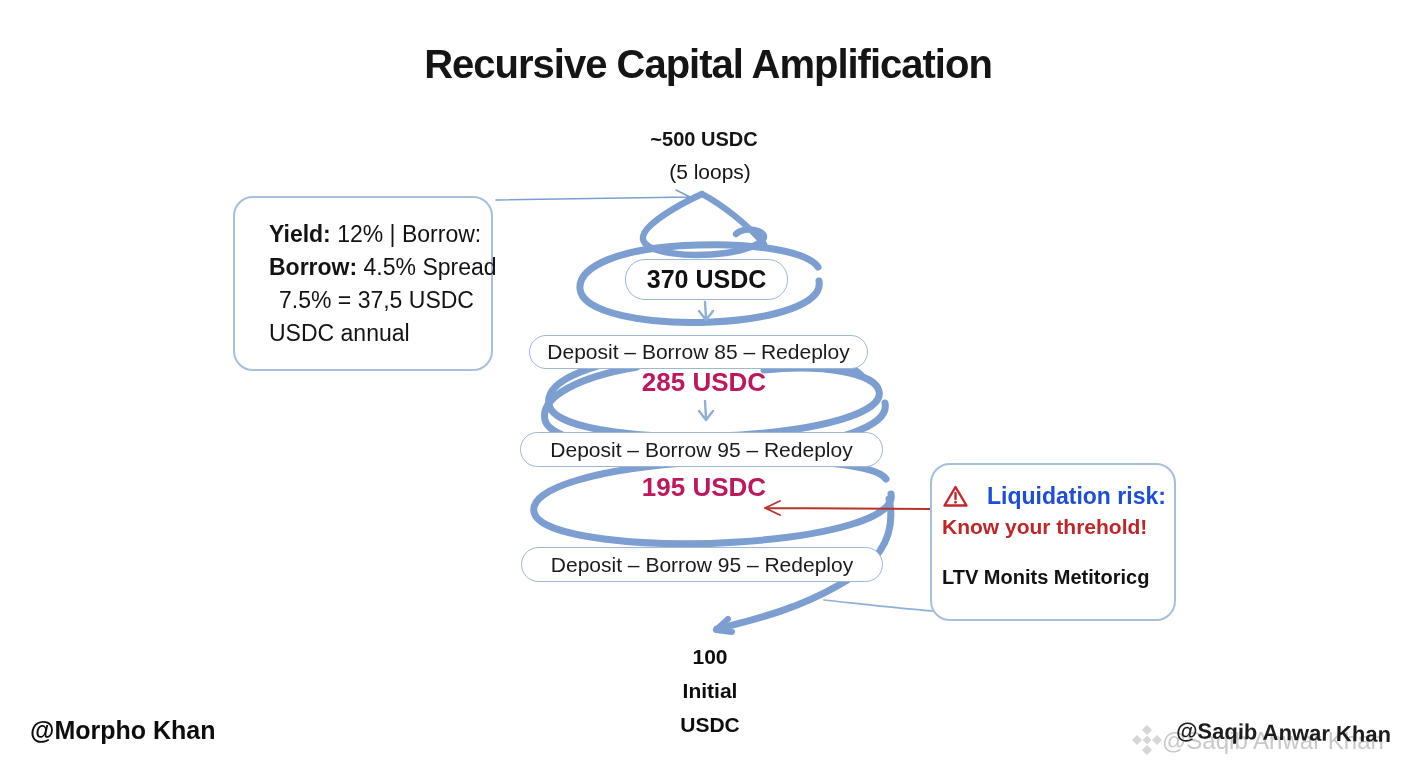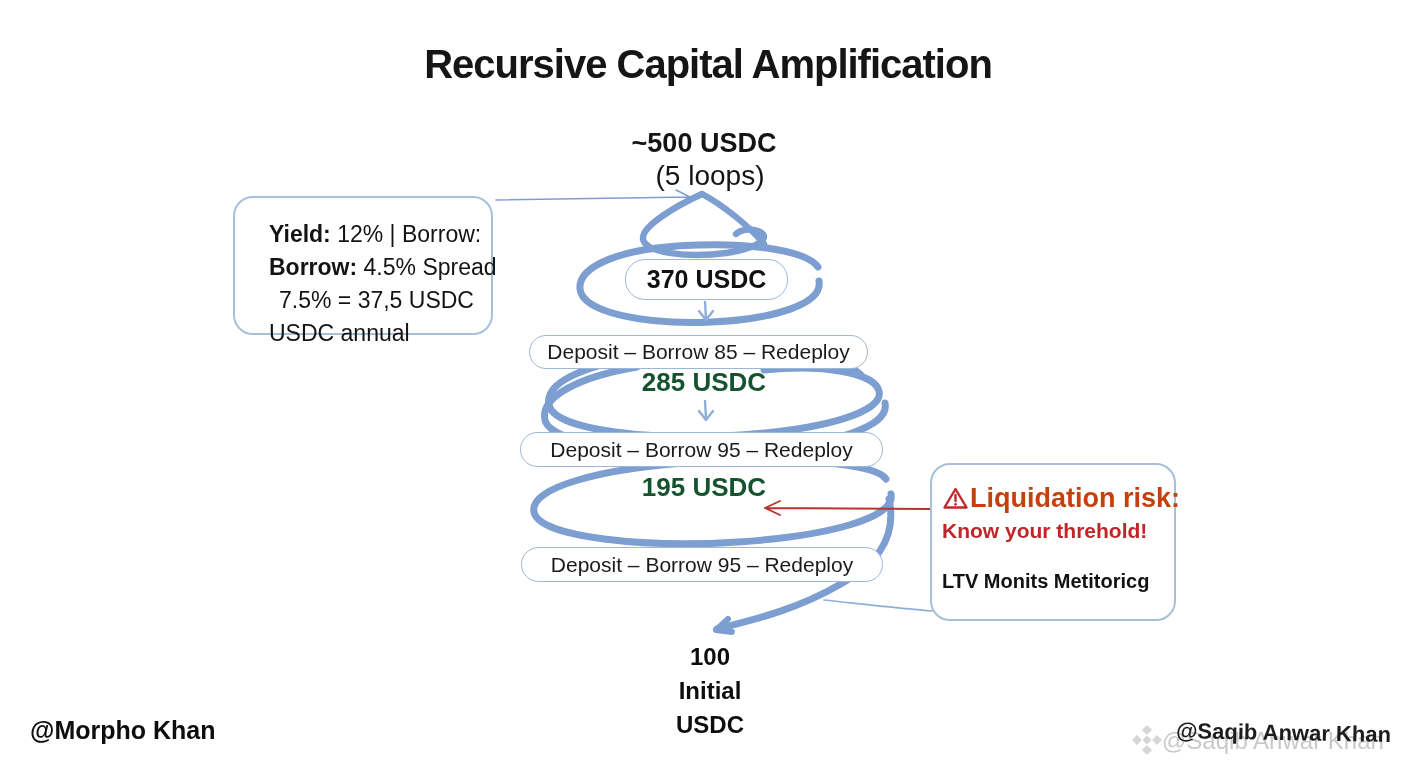--- a/index.html
+++ b/index.html
@@ -10,47 +10,47 @@
   svg.art{position:absolute;left:0;top:0;width:1408px;height:768px;z-index:1;}
   .spiral{fill:none;stroke:var(--c-spiral,#7C9ED1);stroke-width:7;stroke-linecap:round;stroke-linejoin:round;}
   .spiral.thin{stroke-width:6.4;}
   .flowarrow{fill:none;stroke:var(--c-spiral_light,#8FAFD8);stroke-width:2.4;stroke-linecap:round;stroke-linejoin:round;}
   .thinline{fill:none;stroke:var(--c-spiral,#7C9ED1);stroke-width:1.6;stroke-linecap:round;}
   .redline{fill:none;stroke:var(--c-red_arrow,#B5342E);stroke-width:1.8;stroke-linecap:round;stroke-linejoin:round;}
   .tailhead{fill:none;stroke:var(--c-spiral,#7C9ED1);stroke-width:6;stroke-linecap:round;stroke-linejoin:round;}
 
   .title{left:0;right:0;top:42px;text-align:center;font-size:40px;font-weight:700;
          letter-spacing:-1px;color:#151515;z-index:3;margin-left:8px;}
-  .top-amount{left:0;right:0;top:128px;text-align:center;font-size:27px;font-weight:700;z-index:3;}
-  .top-loops{left:0;right:0;top:160px;text-align:center;font-size:28px;z-index:3;margin-left:12px;}
+  .top-amount{left:0;right:0;top:128px;text-align:center;font-size:20px;font-weight:700;z-index:3;}
+  .top-loops{left:0;right:0;top:160px;text-align:center;font-size:21px;z-index:3;margin-left:12px;}
 
   .box{background:#ffffff;border:2px solid var(--c-border,#A6C0DC);border-radius:20px;z-index:2;}
-  .info-box{left:233px;top:196px;width:260px;height:139px;padding:20px 0 0 34px;box-sizing:border-box;}
+  .info-box{left:233px;top:196px;width:260px;height:175px;padding:20px 0 0 34px;box-sizing:border-box;}
   .info-line{font-size:23px;line-height:33px;white-space:nowrap;color:#131313;}
   .info-line b{font-weight:700;}
 
   .pill{position:absolute;background:#ffffff;border:1.6px solid var(--c-border_light,#9CB8D6);
         border-radius:18px;z-index:2;display:flex;align-items:center;justify-content:center;
         font-size:21px;color:#1b1b1b;box-sizing:border-box;white-space:nowrap;}
   .amount-pill{left:625px;top:259px;width:163px;height:41px;font-size:25px;font-weight:700;border-radius:20px;color:#111;}
   .step-1{left:529px;top:335px;width:339px;height:34px;}
   .step-2{left:520px;top:432px;width:363px;height:35px;}
   .step-3{left:521px;top:547px;width:362px;height:35px;}
 
-  .amount-text{position:absolute;left:0;right:0;text-align:center;font-size:26px;font-weight:700;z-index:3;color:#14532d;}
+  .amount-text{position:absolute;left:0;right:0;text-align:center;font-size:26px;font-weight:700;z-index:3;color:#be185d;}
   .amount-285{top:367px;}
   .amount-195{top:472px;}
 
   .risk-box{left:930px;top:463px;width:246px;height:158px;padding:18px 10px 0 10px;box-sizing:border-box;}
-  .risk-title-row{display:flex;align-items:center;gap:1px;font-size:27px;font-weight:700;color:#c2410c;white-space:nowrap;}
+  .risk-title-row{display:flex;align-items:center;gap:18px;font-size:23px;font-weight:700;color:#1d4ed8;white-space:nowrap;}
   .risk-warning{font-size:21px;font-weight:700;color:var(--c-red_text,#C02528);margin-top:5px;white-space:nowrap;}
   .risk-footer{font-size:20px;font-weight:700;color:#121212;margin-top:27px;white-space:nowrap;}
   .warn-icon{width:27px;height:25px;flex:0 0 auto;}
 
-  .initial-stack{left:12px;right:0;top:640px;text-align:center;font-size:24px;font-weight:700;
+  .initial-stack{left:12px;right:0;top:640px;text-align:center;font-size:21px;font-weight:700;
                  line-height:34px;z-index:3;color:#0d0d0d;}
   .credit-left{left:30px;top:716px;font-size:25px;font-weight:700;color:#0d0d0d;z-index:3;}
 
   .watermark-wrap{left:1100px;top:712px;width:300px;height:52px;z-index:3;}
   .wm-icon{position:absolute;left:30px;top:11px;width:34px;height:34px;}
   .wm-gray{position:absolute;left:62px;top:15px;font-size:24px;font-weight:400;
            color:var(--c-watermark,#C9C9C9);white-space:nowrap;}
   .wm-dark{position:absolute;left:76px;top:8px;font-size:22px;font-weight:700;color:#1c1c1c;
            white-space:nowrap;transform:rotate(1deg);}
 </style>

